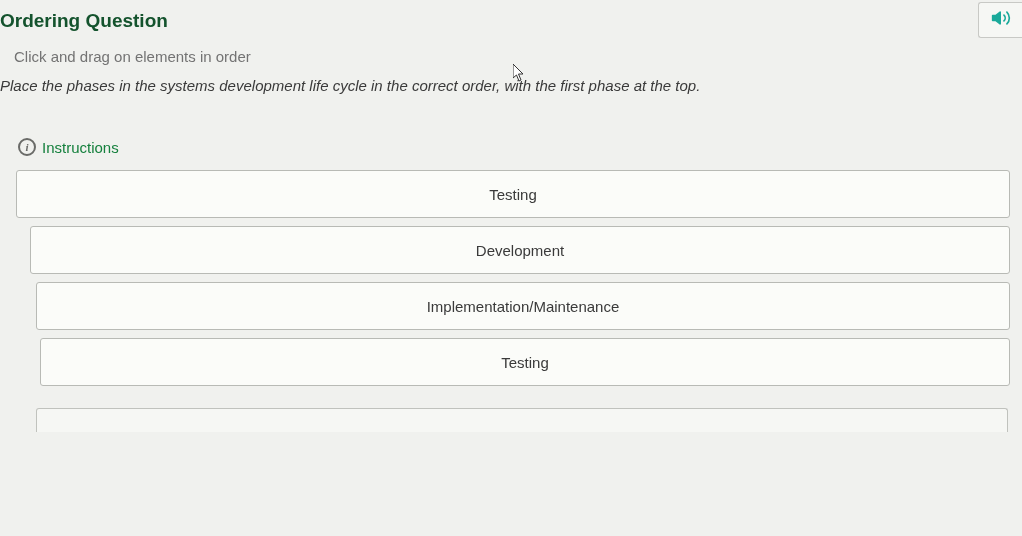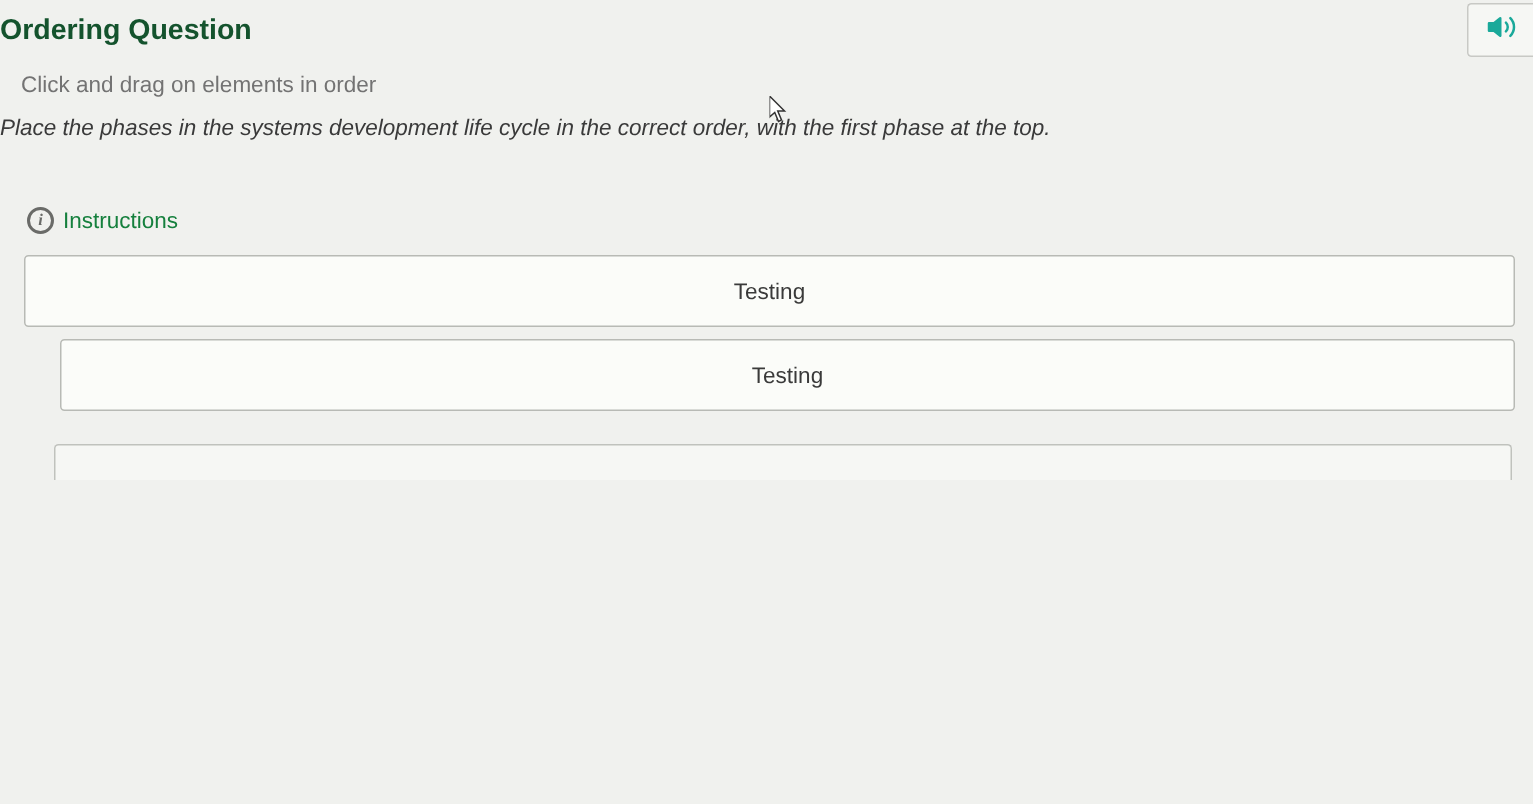--- a/index.html
+++ b/index.html
@@ -155,20 +155,22 @@
 <div class="subheader">Click and drag on elements in order</div>
 <div class="prompt">Place the phases in the systems development life cycle in the correct order, with the first phase at the top.</div>
 
 <div class="instructions-row">
   <span class="info-icon">i</span>
   <span class="instructions-label">Instructions</span>
 </div>
 
 <div class="items-container">
   <div class="order-item">Testing</div>
+  <div class="order-item offset-3">Development</div>
+  <div class="order-item offset-4">Implementation/Maintenance</div>
   <div class="order-item offset-5">Testing</div>
 </div>
 
 <div class="bottom-panel">
   
 </div>
 
 <div class="cursor">
   <svg width="14" height="18" viewBox="0 0 14 18">
     <path d="M0 0 L0 14 L3.5 11 L6 17 L8 16 L5.5 10 L10 10 Z" fill="#ffffff" stroke="#333333" stroke-width="1"></path>

